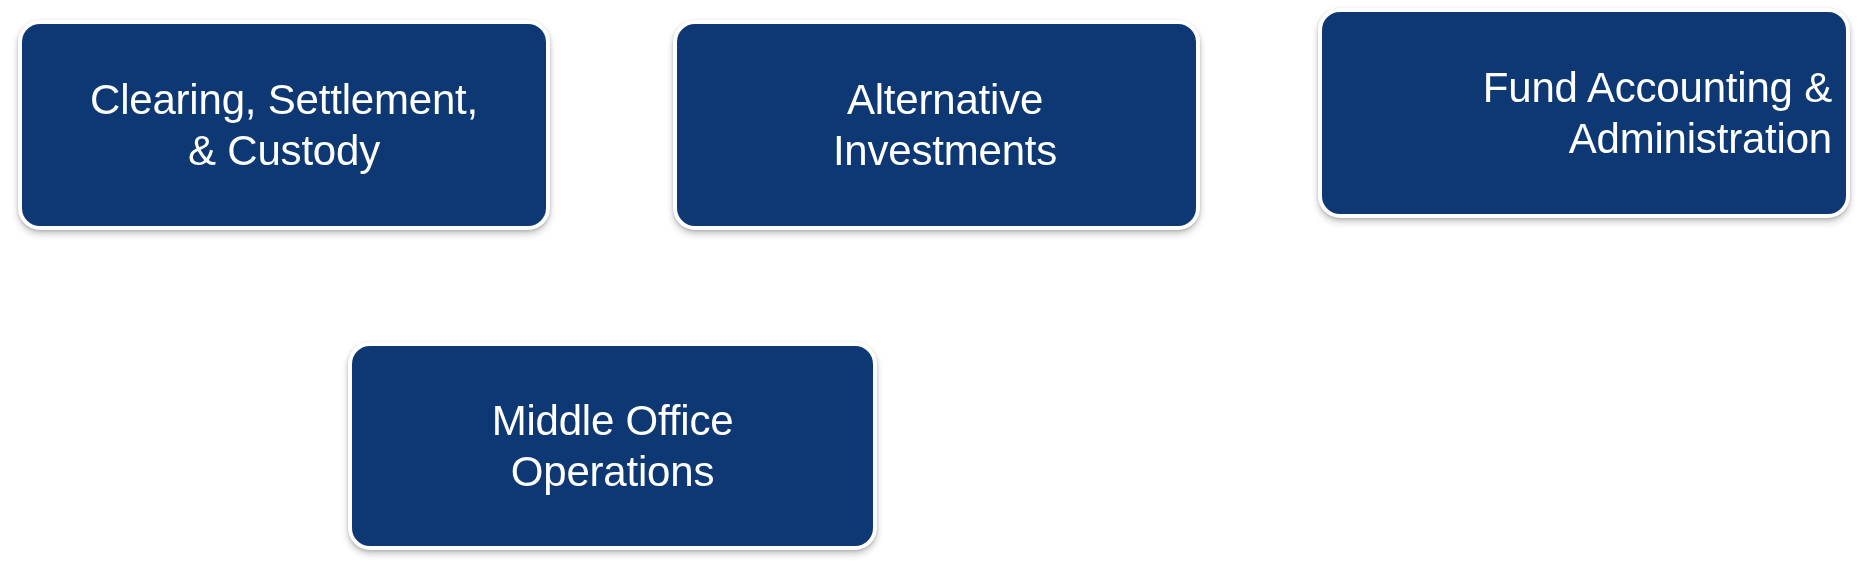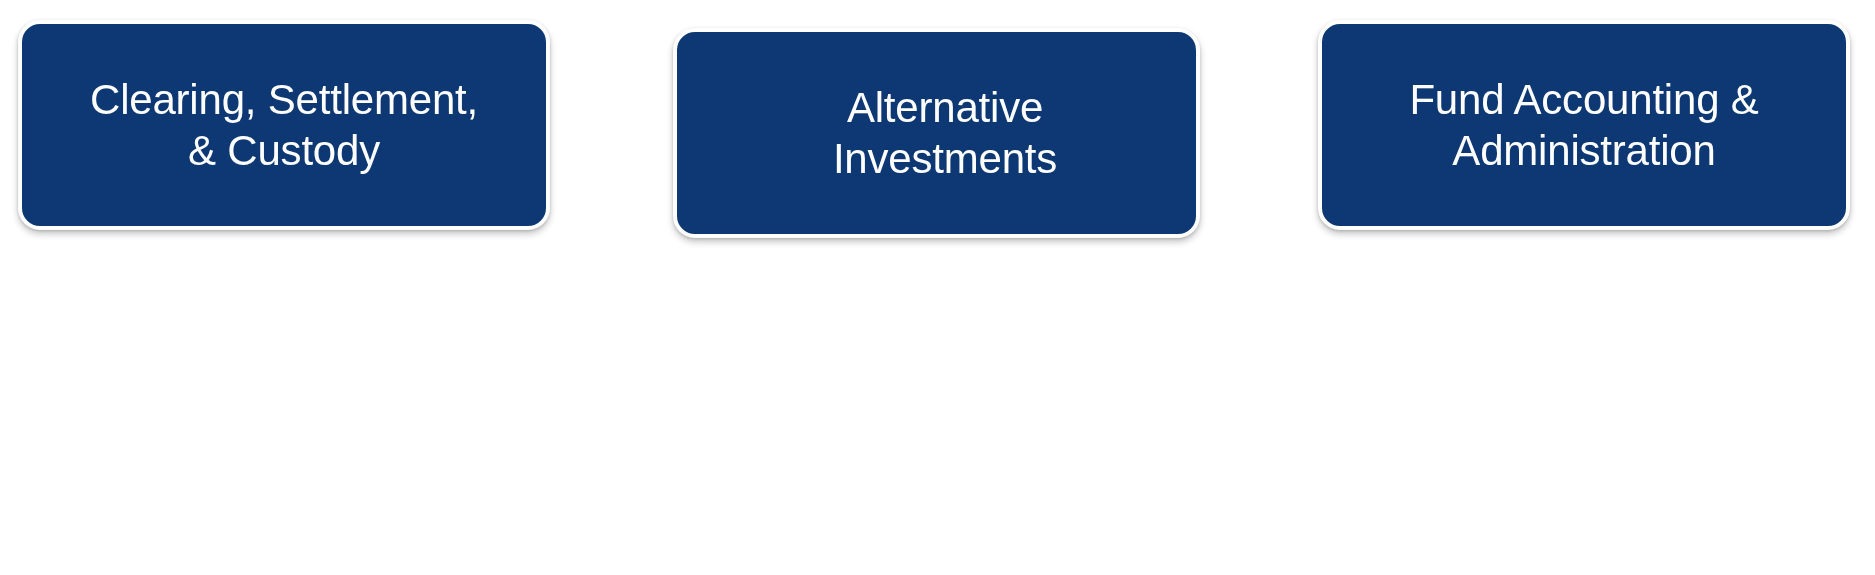--- a/index.html
+++ b/index.html
@@ -45,24 +45,24 @@
     display: block;
     width: 100%;
     white-space: pre-line;
   }
 
   
   #node-clearing-settlement-custody {
     left: 18px;  top: 20px;  width: 532px;  height: 210px;
   }
   #node-alternative-investments {
-    left: 673px; top: 28px;  width: 527px;  height: 210px; padding-left: 31px;
+    left: 673px; top: 20px;  width: 527px;  height: 210px; padding-left: 31px;
   }
   #node-fund-accounting-administration {
-    left: 1318px; top: 20px; width: 532px;  height: 210px;
+    left: 1318px; top: 8px; width: 532px;  height: 210px; text-align: right;
   }
 
   
   #node-middle-office-operations {
     left: 348px; top: 342px; width: 529px; height: 208px;
   }
   #node-investment-information-services {
     left: 995px; top: 342px; width: 530px; height: 208px;
   }
 </style>
@@ -79,15 +79,19 @@
   <div class="node" id="node-alternative-investments">
     <span class="node-label">Alternative
 Investments</span>
   </div>
 
   <div class="node" id="node-fund-accounting-administration">
     <span class="node-label">Fund Accounting &amp;
 Administration</span>
   </div>
 
+  <div class="node" id="node-middle-office-operations">
+    <span class="node-label">Middle Office
+Operations</span>
+  </div>
 
 
 </div>
 
 </body></html>

